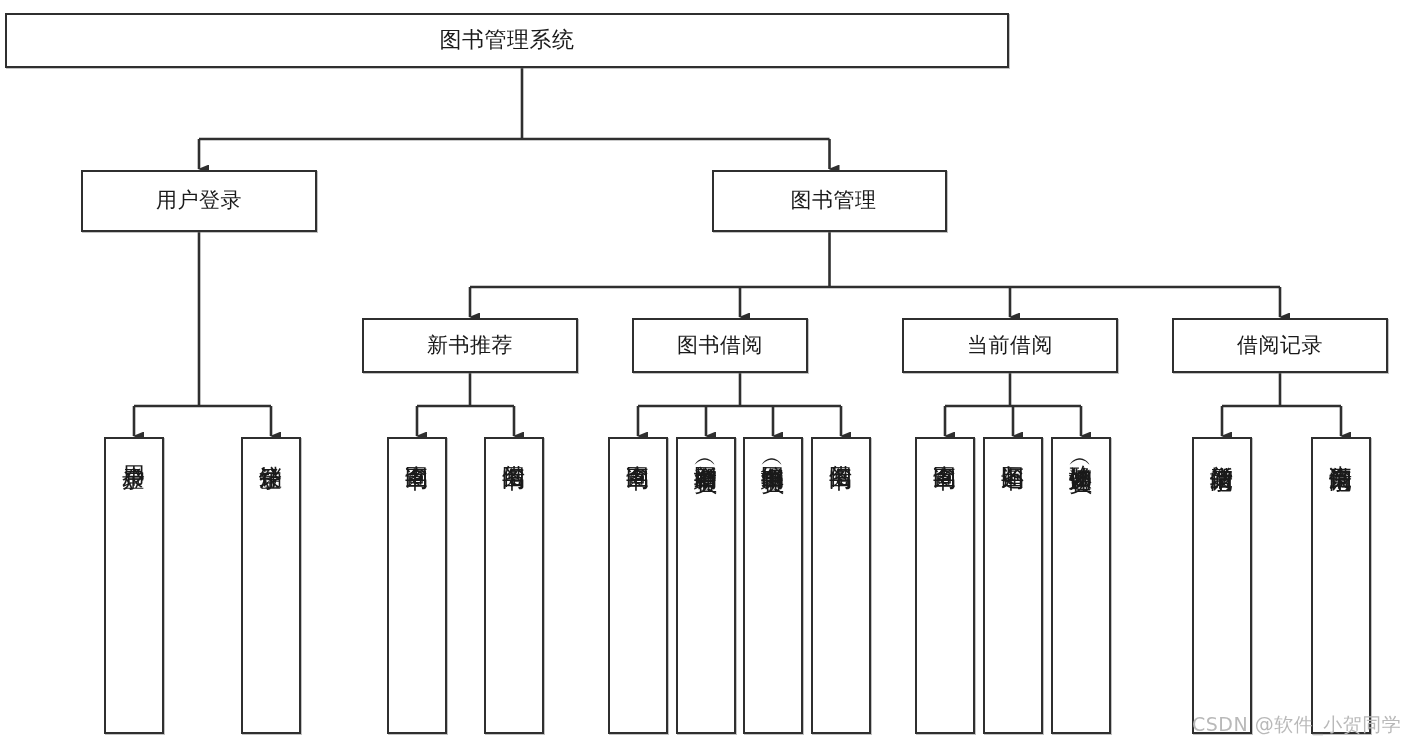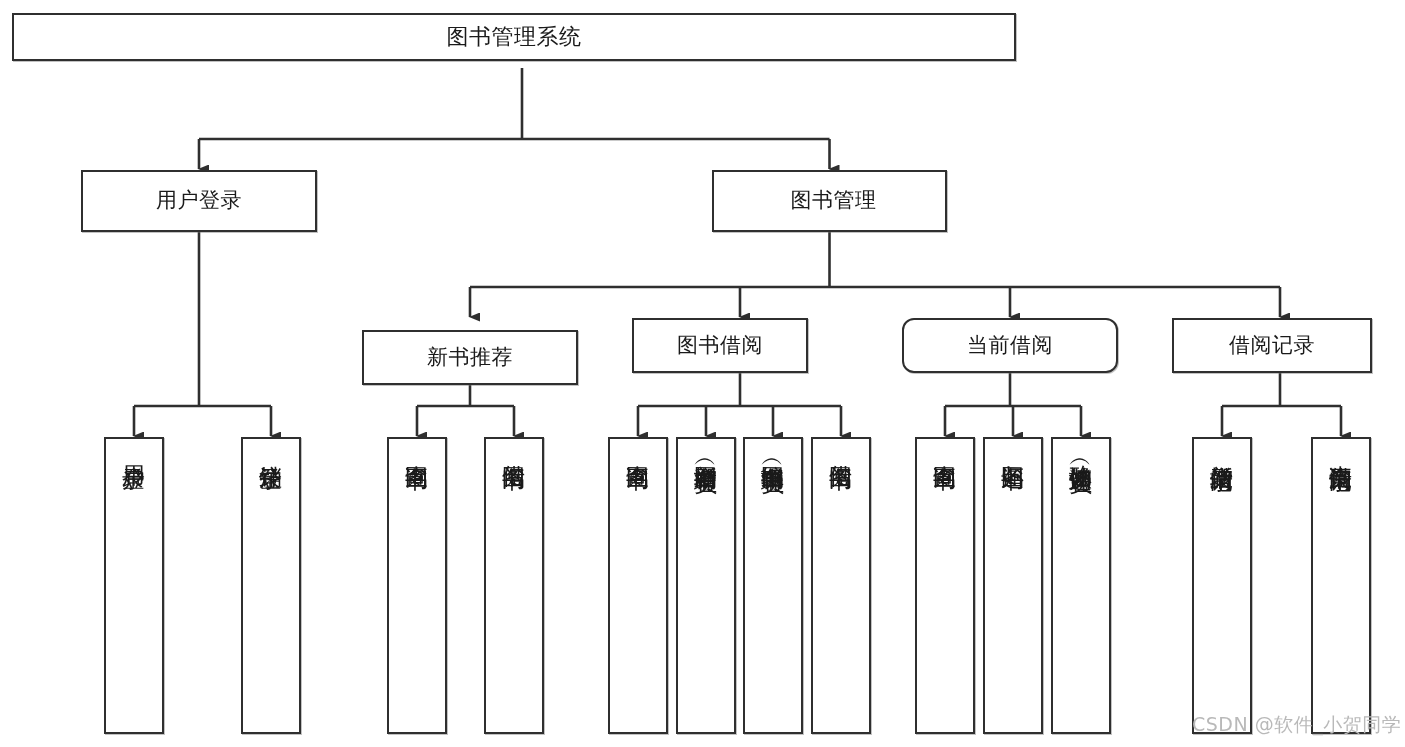--- a/index.html
+++ b/index.html
@@ -109,39 +109,39 @@
         <path d="M 945 406 L 945 436" marker-end="url(#arrowhead)"></path>
         <path d="M 1013 406 L 1013 436" marker-end="url(#arrowhead)"></path>
         <path d="M 1081 406 L 1081 436" marker-end="url(#arrowhead)"></path>
         <path d="M 1280 373 L 1280 406"></path>
         <path d="M 1222 406 L 1341 406"></path>
         <path d="M 1222 406 L 1222 436" marker-end="url(#arrowhead)"></path>
         <path d="M 1341 406 L 1341 436" marker-end="url(#arrowhead)"></path>
       </g>
   </svg>
 
-  <div class="node horizontal root" style="left: 12px; top: 13px; width: 1004px; height: 48px;">
+  <div class="node horizontal root" style="left: 5px; top: 13px; width: 1004px; height: 55px;">
       <span class="label">图书管理系统</span>
     </div>
     <div class="node horizontal" style="left: 81px; top: 170px; width: 236px; height: 62px;">
       <span class="label">用户登录</span>
     </div>
     <div class="node horizontal" style="left: 712px; top: 170px; width: 235px; height: 62px; padding-left: 8px;">
       <span class="label">图书管理</span>
     </div>
-    <div class="node horizontal" style="left: 362px; top: 330px; width: 216px; height: 55px;">
+    <div class="node horizontal" style="left: 362px; top: 318px; width: 216px; height: 55px;">
       <span class="label">新书推荐</span>
     </div>
     <div class="node horizontal" style="left: 632px; top: 318px; width: 176px; height: 55px;">
       <span class="label">图书借阅</span>
     </div>
-    <div class="node horizontal" style="left: 902px; top: 318px; width: 216px; height: 55px; border-radius: 12px;">
+    <div class="node horizontal" style="left: 902px; top: 318px; width: 216px; height: 55px;">
       <span class="label">当前借阅</span>
     </div>
-    <div class="node horizontal" style="left: 1172px; top: 318px; width: 200px; height: 55px;">
+    <div class="node horizontal" style="left: 1172px; top: 318px; width: 216px; height: 55px;">
       <span class="label">借阅记录</span>
     </div>
     <div class="node vertical" style="left: 104px; top: 437px; width: 60px; height: 297px;">
       <span class="label">用户登录</span>
     </div>
     <div class="node vertical" style="left: 241px; top: 437px; width: 60px; height: 297px;">
       <span class="label">注销登录</span>
     </div>
     <div class="node vertical" style="left: 387px; top: 437px; width: 60px; height: 297px;">
       <span class="label">查询图书</span>

